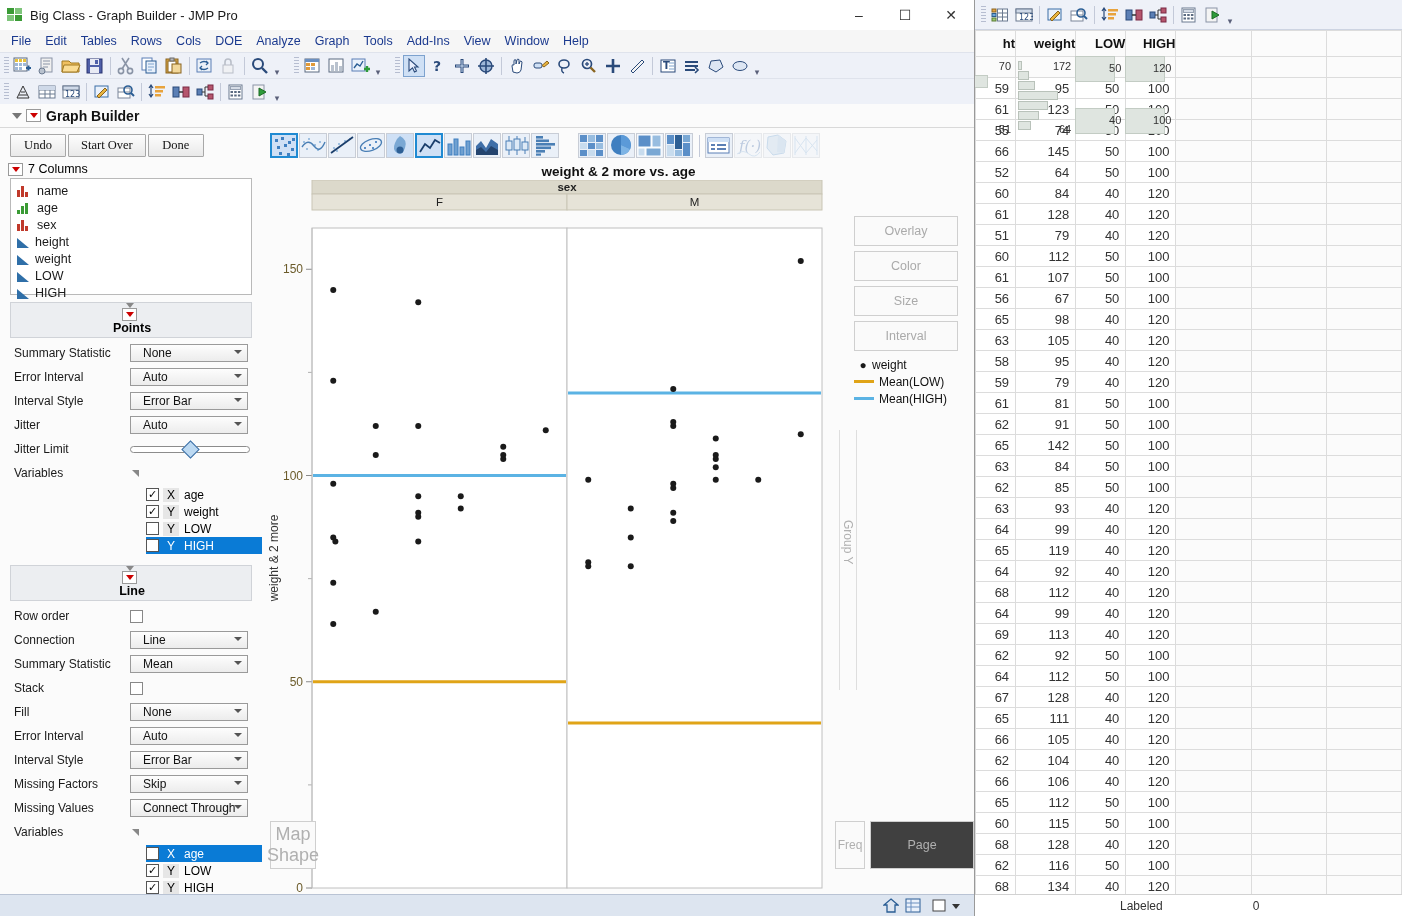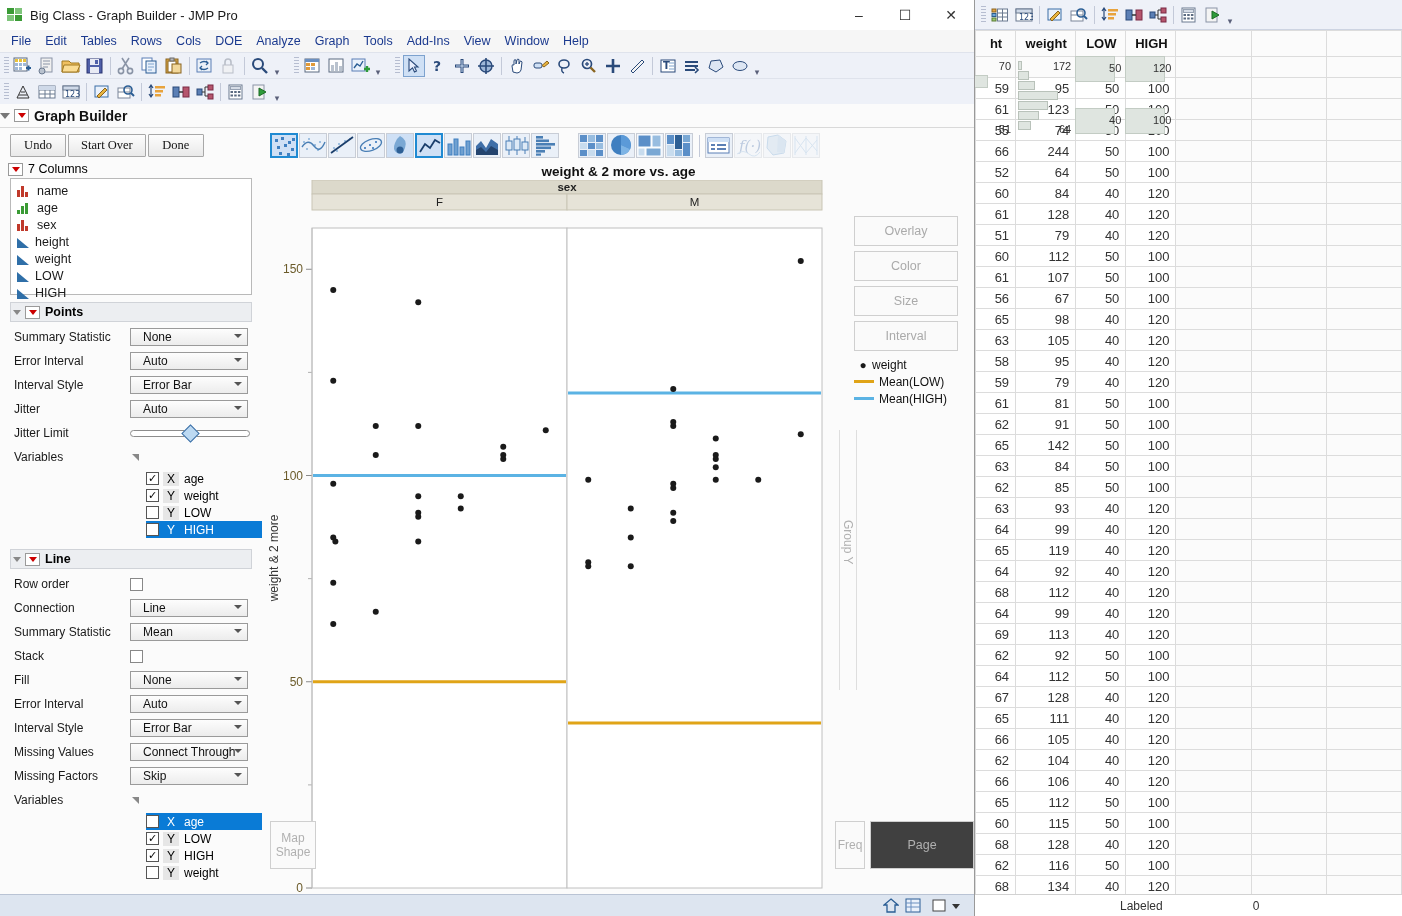--- a/index.html
+++ b/index.html
@@ -56,21 +56,21 @@
   .tbtn { width: 22px; height: 22px; display:flex; align-items:center; justify-content:center;
           margin: 0 1px; position: relative; }
   .tbtn.sel { background: #cfe0f5; border: 1px solid #7da2ce; }
   .tsep { width: 1px; height: 18px; background: #c3c9d8; margin: 0 3px; }
   .tmore { width: 10px; height: 22px; display:flex; align-items:flex-end;
            justify-content:center; color:#5a6079; font-size: 9px; }
 
   
   #gb-panel { position: absolute; left: 0; top: 104px; width: 975px; bottom: 22px; background:#fbfbfb; }
   .gb-header {
-    height: 24px; display: flex; align-items: center; padding-left: 0;
+    height: 24px; display: flex; align-items: center; padding-left: 12px;
     background: #fbfbfb; border-bottom: 1px solid #d9d9d9;
   }
   .tri-open { width: 0;height:0;border-left:5px solid transparent;border-right:5px solid transparent;
               border-top:6px solid #777; margin-right: 4px; }
   .redtri {
     width: 15px; height: 13px; background: #ffffff; border: 1px solid #9a9a9a;
     display:flex; align-items:center; justify-content:center; margin-right: 5px;
   }
   .redtri i { width:0;height:0;border-left:4px solid transparent;border-right:4px solid transparent;
               border-top:5px solid #cc0000; display:block; }
@@ -94,22 +94,22 @@
   .ci-nom .b1 { left:0; height:7px; background:#c0392b; }
   .ci-nom .b2 { left:4px; height:11px; background:#c0392b; }
   .ci-nom .b3 { left:8px; height:5px; background:#c0392b; }
   .ci-ord .b1 { left:0; height:4px; background:#3a9b35; }
   .ci-ord .b2 { left:4px; height:8px; background:#3a9b35; }
   .ci-ord .b3 { left:8px; height:11px; background:#3a9b35; }
   .ci-cont { width:0;height:0;border-left:12px solid #2f6fa8;border-top:10px solid transparent;
              margin: 2px 6px 0 2px; }
 
   .sec-head {
-    margin: 7px 10px 3px 10px; height: 20px; background: #eceef1; border:1px solid #d0d3d8;
-    display:flex; align-items:center; padding-left: 2px;
+    margin: 7px 10px 3px 10px; height: 36px; background: #eceef1; border:1px solid #d0d3d8;
+    display:flex; align-items:center; padding-left: 2px; flex-direction: column;
   }
   .sec-head .tri-open { border-top:5px solid #888; border-left:4px solid transparent;border-right:4px solid transparent; }
   .sec-title { font-weight:bold; font-size:12.5px; }
 
   .prow { display:flex; align-items:center; height: 24px; padding-left: 14px; }
   .plabel { width: 116px; font-size: 12px; color:#1a1a1a; }
   .pselect {
     width: 118px; height: 18px; background: linear-gradient(#fdfdfd,#ececec);
     border: 1px solid #9a9a9a; font-size: 12px; display:flex; align-items:center;
     padding-left: 12px; position: relative; color:#111;
@@ -167,21 +167,21 @@
   .groupY {
     position:absolute; right: 118px; top: 250px; width: 18px; height: 260px;
     border-left:1px solid #dedede; border-right:1px solid #dedede;
     color:#b0b0b0; font-size: 12px;
   }
   .groupY span { display:block; transform: rotate(90deg); transform-origin: left top;
                  position:absolute; left: 15px; top: 90px; white-space: nowrap; }
 
   .mapshape {
     position:absolute; left: 8px; bottom: 25px; width: 46px; height: 48px;
-    border:1px solid #cfcfcf; background:#fafafa; color:#b0b0b0; font-size:12px;
+    border:1px solid #cfcfcf; background:#fafafa; color:#b0b0b0; font-size:18px;
     display:flex; flex-direction:column; align-items:center; justify-content:center;
   }
   .freqzone {
     position:absolute; left: 573px; bottom: 25px; width: 30px; height: 48px;
     border:1px solid #cfcfcf; background:#fafafa; color:#b0b0b0; font-size:12px;
     display:flex; align-items:center; justify-content:center;
   }
   .pagezone {
     position:absolute; left: 608px; bottom: 25px; width: 104px; height: 48px;
     border:1px solid #cfcfcf; background:#404040; color:#b0b0b0; font-size:12.5px;
@@ -200,21 +200,21 @@
 
   
   #datatable { position:absolute; left: 975px; top: 0; width: 427px; height: 916px; background:#fff; }
   #dt-toolbar { height: 30px; background:#eef1f8; display:flex; align-items:center; padding-left:4px;
                 border-bottom:1px solid #cdd4e2;}
   table.grid { border-collapse: collapse; table-layout: fixed; width: 427px; }
   table.grid td, table.grid th {
     border: 1px solid #dcdcdc; height: 21px; font-size: 13px; color: #333;
     text-align: right; padding-right: 6px; font-family: "Liberation Sans", sans-serif;
   }
-  table.grid th { background: #fbfbfb; font-weight: bold; color:#111; text-align:center; padding-right:0; height: 26px; }
+  table.grid th { background: #fbfbfb; font-weight: bold; color:#111; padding-right:0; height: 26px; }
   .col-ht { width: 40px; } .col-w { width: 60px; } .col-lo { width: 50px; } .col-hi { width: 50px; }
   .col-blank { width: 75px; background: #fbfbfb; }
   .summary-row td { height: 88px; background:#fbfbfb; vertical-align: top; position: relative; }
   .histobar { background: #dfe5e0; border:1px solid #b9c2ba; position:absolute; left: 2px; }
   .boxlabel { position:absolute; right: 4px; font-size: 11px; color:#333; }
   .shade { position:absolute; background:#dfe5e0; border:1px solid #c3ccc4; }
   #dt-bottom { position:absolute; left:0; bottom:0; width:427px; height: 22px; background:#fff;
                border-top:1px solid #d2d2d2; font-size: 12px; color:#333; display:flex; align-items:center; }
 </style>
 </head>
@@ -377,21 +377,21 @@
               <td class="col-ht">55</td>
               <td class="col-w">74</td>
               <td class="col-lo">50</td>
               <td class="col-hi">100</td>
               <td class="col-blank"></td>
               <td class="col-blank"></td>
               <td class="col-blank"></td>
             </tr>
             <tr>
               <td class="col-ht">66</td>
-              <td class="col-w">244</td>
+              <td class="col-w">145</td>
               <td class="col-lo">50</td>
               <td class="col-hi">100</td>
               <td class="col-blank"></td>
               <td class="col-blank"></td>
               <td class="col-blank"></td>
             </tr>
             <tr>
               <td class="col-ht">52</td>
               <td class="col-w">64</td>
               <td class="col-lo">50</td>
@@ -1257,30 +1257,30 @@
               </div>
             </div>
             <div class="prow">
               <div class="plabel">Interval Style</div>
               <div class="pselect">
                 <span>Error Bar</span>
                 <i class="chev"></i>
               </div>
             </div>
             <div class="prow">
+              <div class="plabel">Missing Factors</div>
+              <div class="pselect">
+                <span>Skip</span>
+                <i class="chev"></i>
+              </div>
+            </div>
+            <div class="prow">
               <div class="plabel">Missing Values</div>
               <div class="pselect">
                 <span>Connect Through</span>
-                <i class="chev"></i>
-              </div>
-            </div>
-            <div class="prow">
-              <div class="plabel">Missing Factors</div>
-              <div class="pselect">
-                <span>Skip</span>
                 <i class="chev"></i>
               </div>
             </div>
             <div class="prow">
               <div class="plabel">Variables</div>
               <div class="tri-small"></div>
             </div>
           </div>
         <div class="varbox" id="line-vars">
           <div class="arrbtns">

